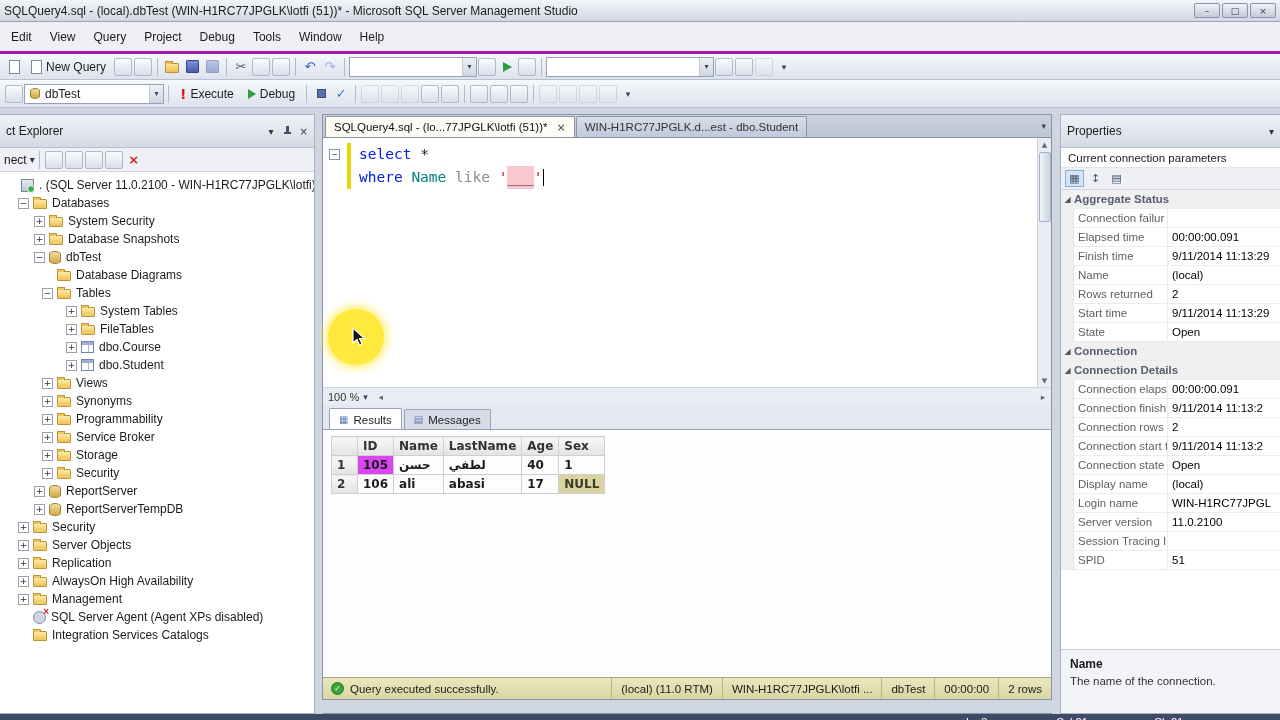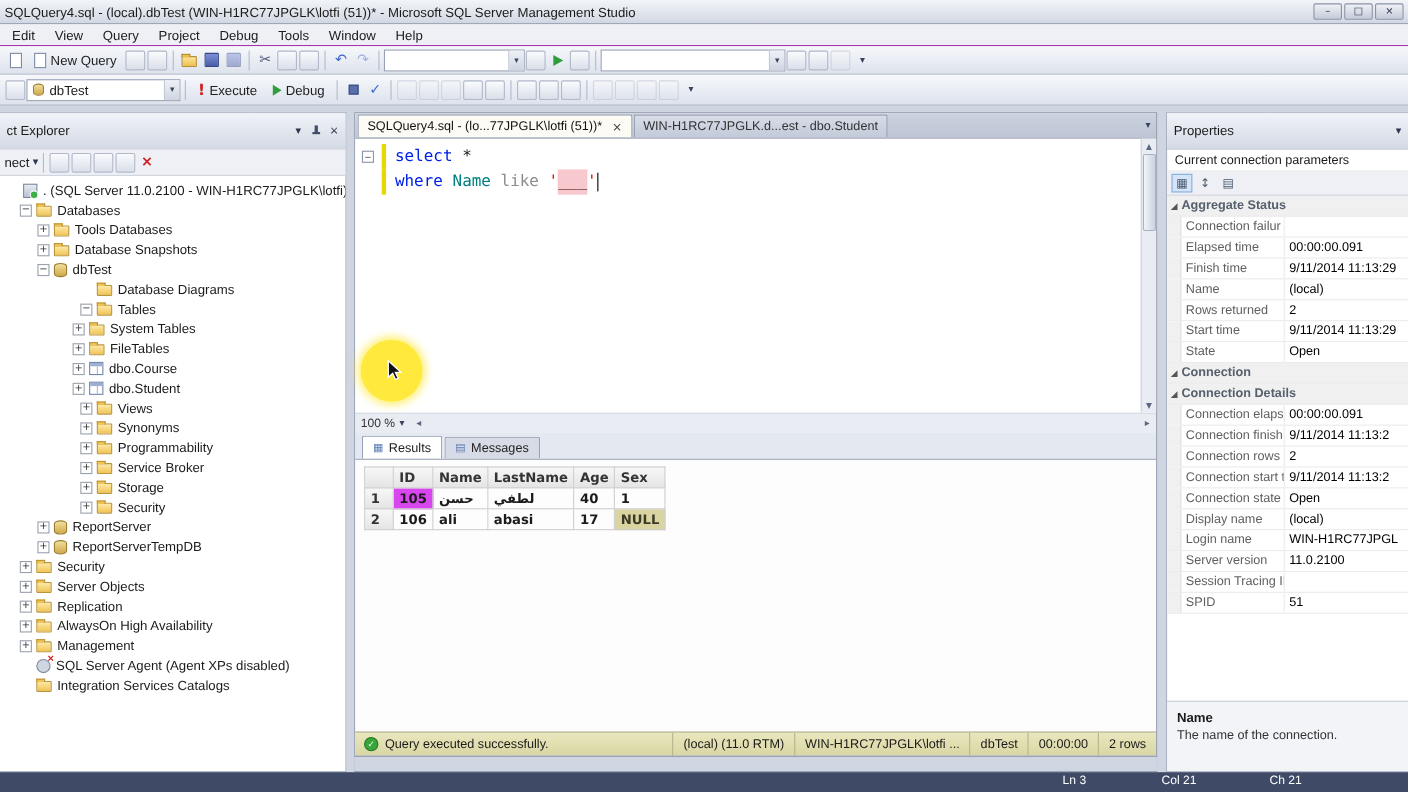--- a/index.html
+++ b/index.html
@@ -4,21 +4,21 @@
 <style>
   *{box-sizing:border-box;margin:0;padding:0}
   html,body{width:1280px;height:720px;overflow:hidden}
   body{font-family:"Liberation Sans",sans-serif;font-size:12px;background:#cfd5e1;position:relative;color:#1b1b1b}
   [data-glyph]{font-family:"DejaVu Sans",sans-serif}
 
   
   .titlebar{height:22px;background:linear-gradient(#f2f4f8,#d2d8e3);border-bottom:1px solid #9aa2b4;display:flex;align-items:center;padding:0 4px}
   .wbtns{margin-left:auto;display:flex;gap:2px}
   .wbtn{width:26px;height:15px;border:1px solid #8a93a8;background:linear-gradient(#eef1f6,#c4cbd9);display:flex;align-items:center;justify-content:center;font-size:9px;color:#2c3650;border-radius:2px}
-  .menubar{height:20px;background:#eef0f5;display:flex;align-items:center;padding-left:2px;border-bottom:1px solid #a21caf}
+  .menubar{height:32px;background:#eef0f5;display:flex;align-items:center;padding-left:2px;border-bottom:3px solid #a21caf}
   .mitem{padding:2px 9px}
   .tb{display:flex;align-items:center;padding:0 4px;background:linear-gradient(#f6f8fb,#dde2ec);border-bottom:1px solid #b9c1d0}
   .tb1{height:26px}.tb2{height:28px}
   .sep{width:1px;height:18px;background:#b3bac9;margin:0 4px;flex:none}
   .gi{width:18px;height:18px;margin:0 1px;display:inline-flex;align-items:center;justify-content:center;border-radius:2px;font-size:13px;flex:none;position:relative}
   .gi.gen{background:linear-gradient(#fafbfd,#d9dfe9);border:1px solid #b0b8c9}
   .gi.dim{opacity:.45}
   .ico-doc{width:11px;height:14px;background:#fff;border:1px solid #7d8aa3}
   .ico-folder{width:14px;height:10px;background:linear-gradient(#ffe49a,#edbf4e);border:1px solid #b5913a;border-radius:1px;position:relative;margin-top:3px}
   .ico-folder::before{content:"";position:absolute;top:-3px;left:-1px;width:6px;height:2px;background:#edbf4e;border:1px solid #b5913a;border-bottom:0}
@@ -39,21 +39,21 @@
   .hic{margin-left:8px;font-size:10px;color:#2c3650}
   .pin{width:10px;height:11px;position:relative;margin-left:8px}
   .pin::before{content:"";position:absolute;left:4px;top:0;width:3px;height:6px;background:#44506a}
   .pin::after{content:"";position:absolute;left:2px;top:6px;width:7px;height:2px;background:#44506a}
 
   
   .oe{width:315px;display:flex;flex-direction:column;background:#fff;border:1px solid #a9b1c2;border-left:none}
   .oetb{height:24px;background:#eef0f5;display:flex;align-items:center;padding:0 4px;border-bottom:1px solid #d0d5de;flex:none}
   .tree{flex:1;overflow:hidden;padding-top:4px}
   .trow{height:18px;display:flex;align-items:center;white-space:nowrap}
-  .p0{padding-left:6px}.p1{padding-left:18px}.p2{padding-left:34px}.p3{padding-left:73px}.p4{padding-left:66px}
+  .p0{padding-left:6px}.p1{padding-left:18px}.p2{padding-left:34px}.p3{padding-left:42px}.p4{padding-left:66px}
   .exp{width:11px;height:11px;border:1px solid #9aa0ad;background:#fff;font-size:9px;line-height:9px;display:flex;align-items:center;justify-content:center;margin-right:4px;flex:none;color:#333}
   .exp.none{visibility:hidden}
   .tic{width:14px;height:13px;margin-right:5px;flex:none;position:relative}
   .tic.folder{height:10px;margin-top:2px;background:linear-gradient(#fde9a7,#f0c455);border:1px solid #bb953b;border-radius:1px}
   .tic.folder::before{content:"";position:absolute;top:-3px;left:-1px;width:6px;height:2px;background:#f0c455;border:1px solid #bb953b;border-bottom:0}
   .tic.db{width:12px;background:linear-gradient(#f2df9b,#cfa94b);border:1px solid #9c7f33;border-radius:6px/3px}
   .tic.table{width:13px;height:12px;background:#fff;border:1px solid #7186ad}
   .tic.table::before{content:"";position:absolute;left:0;right:0;top:0;height:3px;background:#9db0d4}
   .tic.table::after{content:"";position:absolute;left:50%;top:3px;bottom:0;width:1px;background:#aebad0}
   .tic.server{width:13px;background:linear-gradient(#e8ecf3,#b9c2d4);border:1px solid #7c8699}
@@ -266,21 +266,21 @@
           <span>. (SQL Server 11.0.2100 - WIN-H1RC77JPGLK\lotfi)</span>
         </div>
       <div class="trow p1">
           <span class="exp" data-glyph="minus">−</span>
           <span class="tic folder"></span>
           <span>Databases</span>
         </div>
       <div class="trow p2">
           <span class="exp" data-glyph="plus">+</span>
           <span class="tic folder"></span>
-          <span>Tools Databases</span>
+          <span>System Security</span>
         </div>
       <div class="trow p2">
           <span class="exp" data-glyph="plus">+</span>
           <span class="tic folder"></span>
           <span>Database Snapshots</span>
         </div>
       <div class="trow p2">
           <span class="exp" data-glyph="minus">−</span>
           <span class="tic db"></span>
           <span>dbTest</span>

